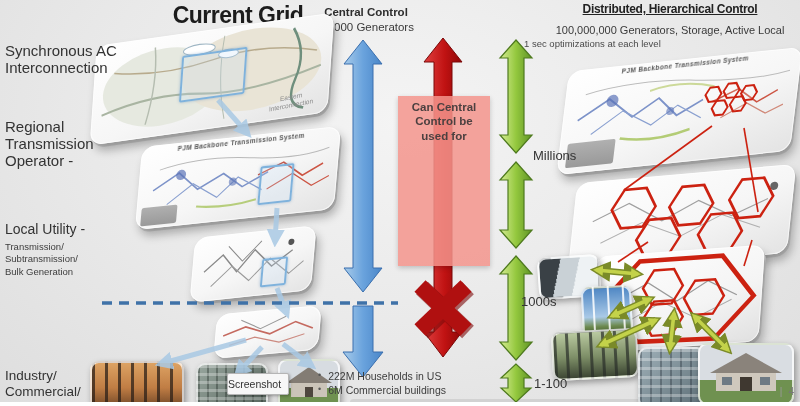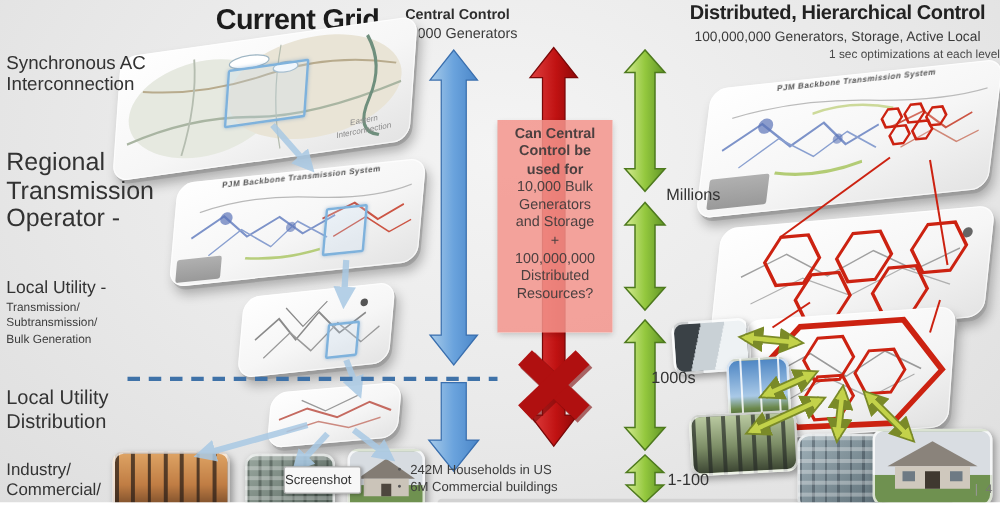--- a/index.html
+++ b/index.html
@@ -6,28 +6,28 @@
   .slide{position:relative;width:800px;height:402px;overflow:hidden;
     font-family:"Liberation Sans",sans-serif;
     background:radial-gradient(ellipse at 50% 30%, #f4f4f4 0%, #e9e9e9 55%, #dedede 100%);}
   .ml{white-space:pre-line;}
   .abs{position:absolute;}
 
   
   .h-current{left:158px;top:2px;width:160px;text-align:center;font-size:23px;font-weight:bold;color:#1c1c1c;letter-spacing:-0.5px;}
   .h-cc{left:312px;top:6px;width:108px;text-align:center;font-size:11.5px;font-weight:bold;color:#2e2e2e;}
   .h-cc-sub{left:306px;top:21px;width:120px;text-align:center;font-size:11.5px;color:#3a3a3a;}
-  .h-dist{left:540px;top:2px;width:260px;text-align:center;font-size:16px;font-weight:bold;color:#222;letter-spacing:-0.3px;}
+  .h-dist{left:540px;top:2px;width:260px;text-align:center;font-size:12px;font-weight:bold;color:#222;letter-spacing:-0.3px;text-decoration:underline;}
   .h-dist-sub{left:540px;top:24px;width:260px;text-align:center;font-size:11px;color:#3a3a3a;}
-  .h-dist-sub2{left:540px;top:38px;width:260px;text-align:right;font-size:9.5px;color:#4a4a4a;}
+  .h-dist-sub2{left:524px;top:38px;width:260px;text-align:left;font-size:9.5px;color:#4a4a4a;}
 
   
   .lab{color:#333;line-height:1.13;z-index:7;}
   .lab-sync{left:5px;top:43px;font-size:15px;}
-  .lab-rto{left:5px;top:119px;font-size:20px;}
+  .lab-rto{left:5px;top:119px;font-size:15px;}
   .lab-rto-sub{left:5px;top:175px;font-size:9.5px;font-weight:600;color:#3d3d3d;line-height:1.25;}
   .lab-lu{left:5px;top:222px;font-size:14px;}
   .lab-lu-sub{left:5px;top:241px;font-size:9.5px;font-weight:400;color:#3d3d3d;line-height:1.3;}
   .lab-lud{left:5px;top:309px;font-size:16px;line-height:1.2;}
   .lab-icr{left:5px;top:368px;font-size:13.5px;line-height:1.22;}
 
   
   .slab{position:absolute;background:linear-gradient(160deg,#ffffff 0%,#f6f6f6 55%,#e3e3e3 100%);
     border-radius:13px;box-shadow:4px 7px 9px rgba(0,0,0,0.28), 2px 3px 0 #cfcfcf, inset 0 0 0 1px rgba(255,255,255,0.65);
     overflow:hidden;z-index:2;}
@@ -117,22 +117,20 @@
 
   <div class="abs lab lab-sync ml">Synchronous AC
 Interconnection</div>
   <div class="abs lab lab-rto ml">Regional
 Transmission
 Operator -</div>
   <div class="abs lab lab-lu">Local Utility -</div>
   <div class="abs lab lab-lu-sub ml">Transmission/
 Subtransmission/
 Bulk Generation</div>
-  <div class="abs lab lab-lud ml">Local Utility
-Distribution</div>
   <div class="abs lab lab-icr ml">Industry/
 Commercial/
 Residential</div>
 
   <div class="slab m1">
     <svg width="240" height="98">
       <ellipse cx="70" cy="50" rx="60" ry="38" fill="#e6e9e0"></ellipse>
       <ellipse cx="160" cy="45" rx="70" ry="40" fill="#e9e4d6"></ellipse>
       <path d="M10,70 Q60,55 110,62 T230,50" stroke="#a9b5a2" stroke-width="2" fill="none"></path>
       <path d="M20,30 Q70,40 120,30 T225,35" stroke="#b8ab8d" stroke-width="1.5" fill="none"></path>
@@ -341,37 +339,30 @@
         <line x1="420" y1="286" x2="466" y2="330"></line>
           <line x1="466" y1="286" x2="420" y2="330"></line>
       </g>
     </g>
   </svg>
 
   <div class="abs qbox">
     <div class="b ml">Can Central
 Control be
 used for</div>
-    <div class="ml">10,000 Bulk
-Generators
-and Storage
-+
-100,000,000
-Distributed
-Resources?</div>
   </div>
 
   <div class="abs scale sc-m">Millions</div>
   <div class="abs scale sc-k">1000s</div>
   <div class="abs scale sc-h">1-100</div>
 
   <div class="abs bullets">
     <div class="row">
       <span class="dot">•</span>
-      <span>242M Households in US</span>
+      <span>222M Households in US</span>
     </div>
     <div class="row">
       <span class="dot">•</span>
       <span>6M Commercial buildings</span>
     </div>
   </div>
 
   <div class="abs tooltip">Screenshot</div>
 
   <div class="abs bottomedge"></div>

